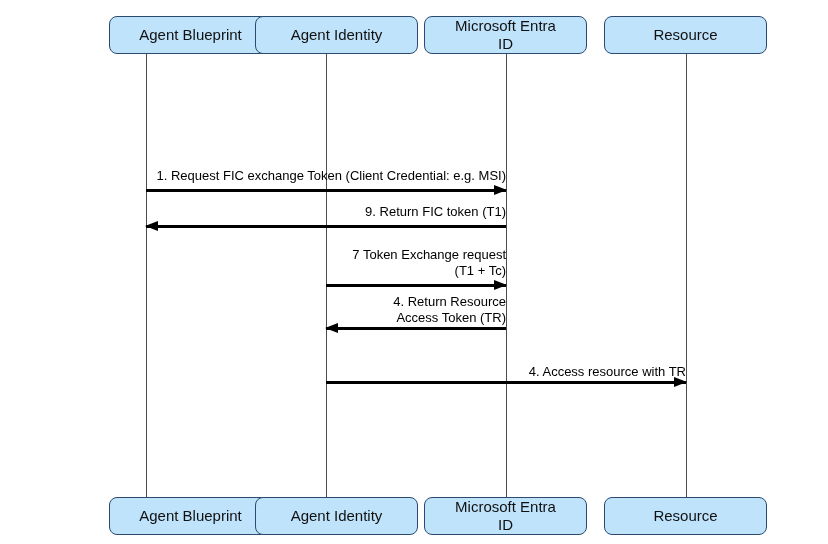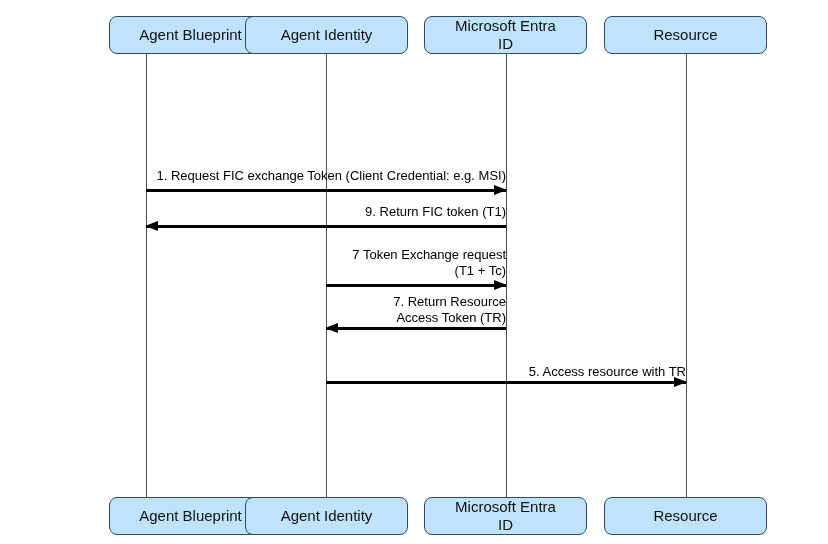--- a/index.html
+++ b/index.html
@@ -21,21 +21,21 @@
     border-radius:8px;
     display:flex; align-items:center; justify-content:center;
     text-align:center;
     font-size:15px; line-height:18px;
     color:#111111;
     white-space:pre-line;
   }
   .row-top    { top:16px; }
   .row-bottom { top:497px; }
   .col-0 { left:64px;margin-left:45px; }
-  .col-1 { left:245px; }
+  .col-1 { left:255px; }
   .col-2 { left:424px; }
   .col-3 { left:604px; }
 
   
   .lifeline {
     position:absolute;
     top:54px; height:443px; width:1px;
     background:#4d4d4d;
   }
   .ll-0 { left:146px; }
@@ -120,27 +120,27 @@
 
   <div class="msg" id="m3">
     <div class="msg-label">7 Token Exchange request
 (T1 + Tc)</div>
     <div class="msg-line">
       <span class="head-right"></span>
     </div>
   </div>
 
   <div class="msg" id="m4">
-    <div class="msg-label">7. Return Resource
+    <div class="msg-label">4. Return Resource
 Access Token (TR)</div>
     <div class="msg-line">
       <span class="head-left"></span>
     </div>
   </div>
 
   <div class="msg" id="m5">
-    <div class="msg-label">5. Access resource with TR</div>
+    <div class="msg-label">4. Access resource with TR</div>
     <div class="msg-line">
       <span class="head-right"></span>
     </div>
   </div>
 
 </div>
 
 </body></html>

